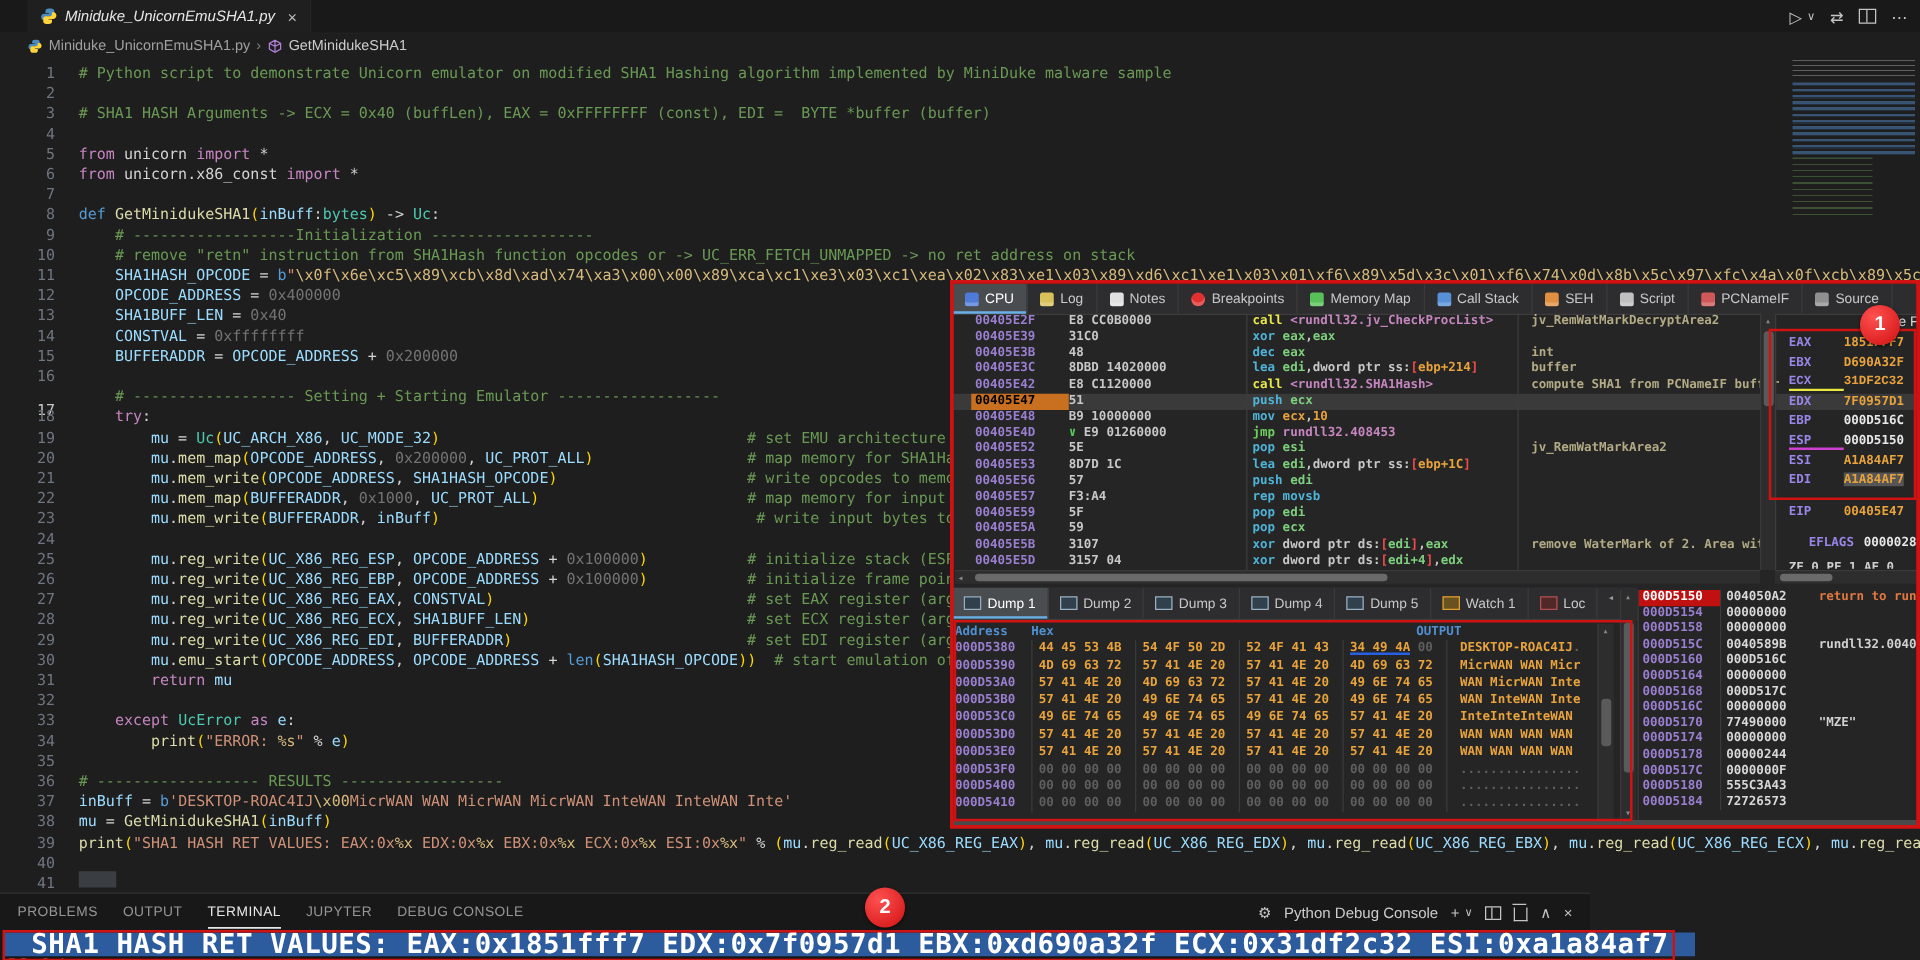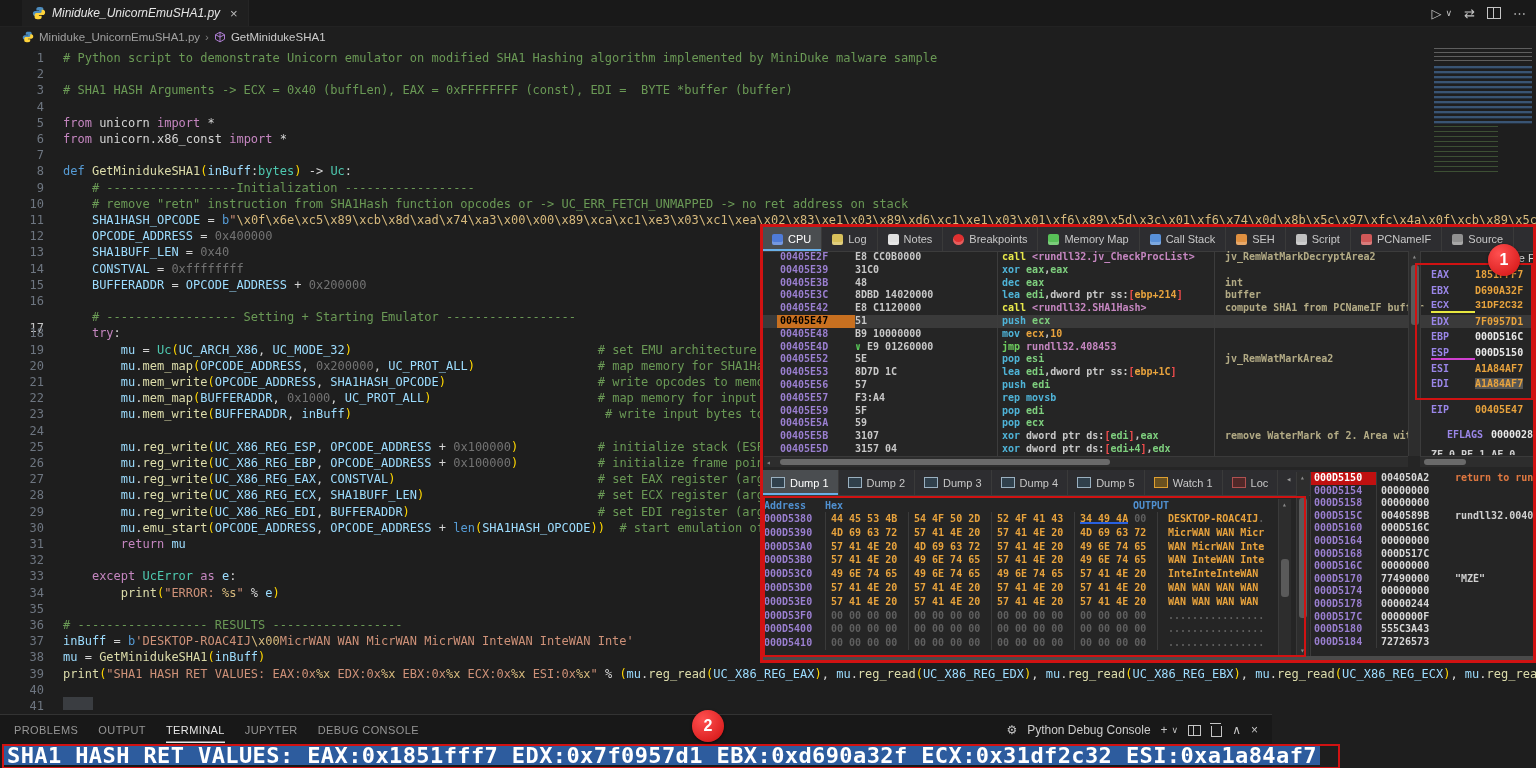--- a/index.html
+++ b/index.html
@@ -108,21 +108,21 @@
   .ptab{height:26px;display:flex;align-items:center;}
   .ptab.active{color:#e7e7e7;box-shadow:inset 0 -1.5px #e7e7e7;}
   .pright{position:absolute;right:14px;top:2px;height:26px;display:flex;align-items:center;gap:10px;color:#c5c5c5;font-size:12px;}
   .pright .lbl{font-size:12px;color:#cccccc;}
   .mini-split{width:11px;height:9px;border:1px solid #c5c5c5;position:relative;}
   .mini-split:before{content:"";position:absolute;left:4px;top:0;bottom:0;width:1px;background:#c5c5c5;}
   .mini-trash{width:9px;height:10px;border:1px solid #c5c5c5;border-top:none;position:relative;margin-top:2px;}
   .mini-trash:before{content:"";position:absolute;left:-2px;top:-3px;width:11px;height:1px;background:#c5c5c5;}
   #termline{position:absolute;left:4px;top:746px;height:19px;background:#2d5c9e;color:#fff;
             font-family:"DejaVu Sans Mono",monospace;font-size:22px;font-weight:700;letter-spacing:.4px;
-            line-height:19px;padding:0 3px;white-space:pre;z-index:3;}
+            line-height:19px;padding:0 21px;white-space:pre;z-index:3;}
   #termpartial{position:absolute;left:6px;top:765px;height:3px;width:760px;overflow:hidden;z-index:3;
                font-family:"DejaVu Sans Mono",monospace;font-size:14px;color:#9a5050;font-weight:700;}
   
   .ann{position:absolute;border:2px solid #d11212;z-index:8;pointer-events:none;}
   .ann.big{border-width:3px;}
   .callout{position:absolute;width:32px;height:32px;border-radius:50%;z-index:9;
            background:radial-gradient(circle at 35% 30%,#ff5050,#d01010);
            color:#fff;font-weight:bold;font-size:16px;display:flex;align-items:center;justify-content:center;
            box-shadow:0 1px 3px rgba(0,0,0,.6);}
   svg{display:block;}

